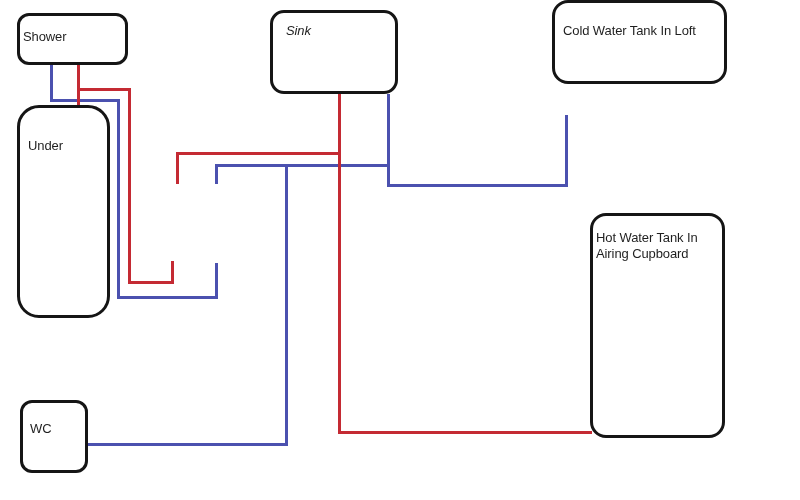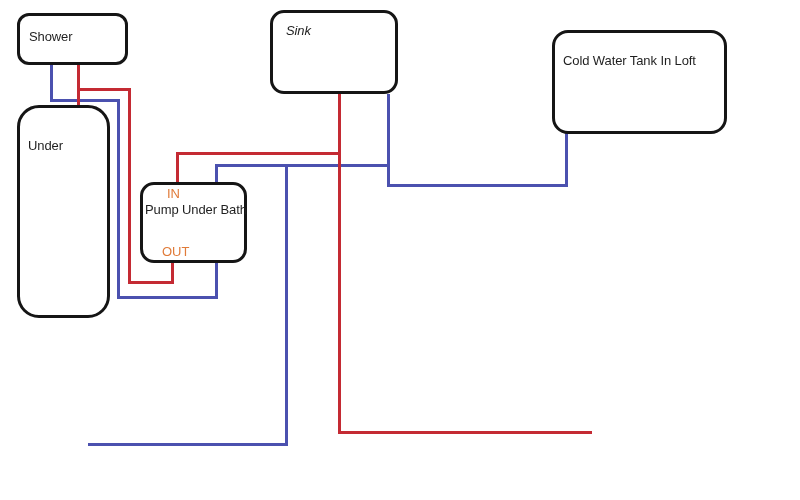--- a/index.html
+++ b/index.html
@@ -34,26 +34,26 @@
   .port {
     position: absolute;
     font-size: 13px;
     color: var(--port, #e07b39);
     white-space: nowrap;
   }
   
   .box-shower   { left: 17px;  top: 13px;  width: 111px; height: 52px;  border-radius: 12px; }
   .box-bath     { left: 17px;  top: 105px; width: 93px;  height: 213px; border-radius: 22px; }
   .box-sink     { left: 270px; top: 10px;  width: 128px; height: 84px;  border-radius: 14px; font-style: italic; }
-  .box-coldtank { left: 552px; top: 30px;  width: 175px; height: 104px; border-radius: 16px; }
+  .box-coldtank { left: 552px; top: 0;  width: 175px; height: 84px; border-radius: 16px; }
   .box-pump     { left: 140px; top: 182px; width: 107px; height: 81px;  border-radius: 14px; }
   .box-hottank  { left: 590px; top: 213px; width: 135px; height: 225px; border-radius: 16px; }
   .box-wc       { left: 20px;  top: 400px; width: 68px;  height: 73px;  border-radius: 12px; }
   
-  .box-shower   .lbl { left: 9px;  top: 13px; }
+  .box-shower   .lbl { left: 3px;  top: 13px; }
   .box-bath     .lbl { left: 8px;  top: 30px; }
   .box-sink     .lbl { left: 13px; top: 10px; }
   .box-coldtank .lbl { left: 8px;  top: 20px; }
   .box-pump     .lbl { left: 2px;  top: 17px; }
   .box-hottank  .lbl { left: 3px;  top: 14px; white-space: normal; width: 116px; line-height: 16px; }
   .box-wc       .lbl { left: 7px;  top: 18px; }
   .port-in  { left: 24px; top: 1px; }
   .port-out { left: 19px; top: 59px; }
 </style>
 </head>
@@ -94,21 +94,22 @@
   </div>
 
   <div class="box box-sink">
     <span class="lbl">Sink</span>
   </div>
 
   <div class="box box-coldtank">
     <span class="lbl">Cold Water Tank In Loft</span>
   </div>
 
-  <div class="box box-pump">
-    <span class="port port-in">IN</span>
-    <span class="lbl">Pump Under Bath</span>
-    <span class="port port-out">OUT</span>
+
+  <div class="box box-hottank">
+    <span class="lbl">Hot Water Tank In Airing Cupboard</span>
   </div>
 
-
+  <div class="box box-wc">
+    <span class="lbl">WC</span>
+  </div>
 
 </div>
 
 </body></html>

